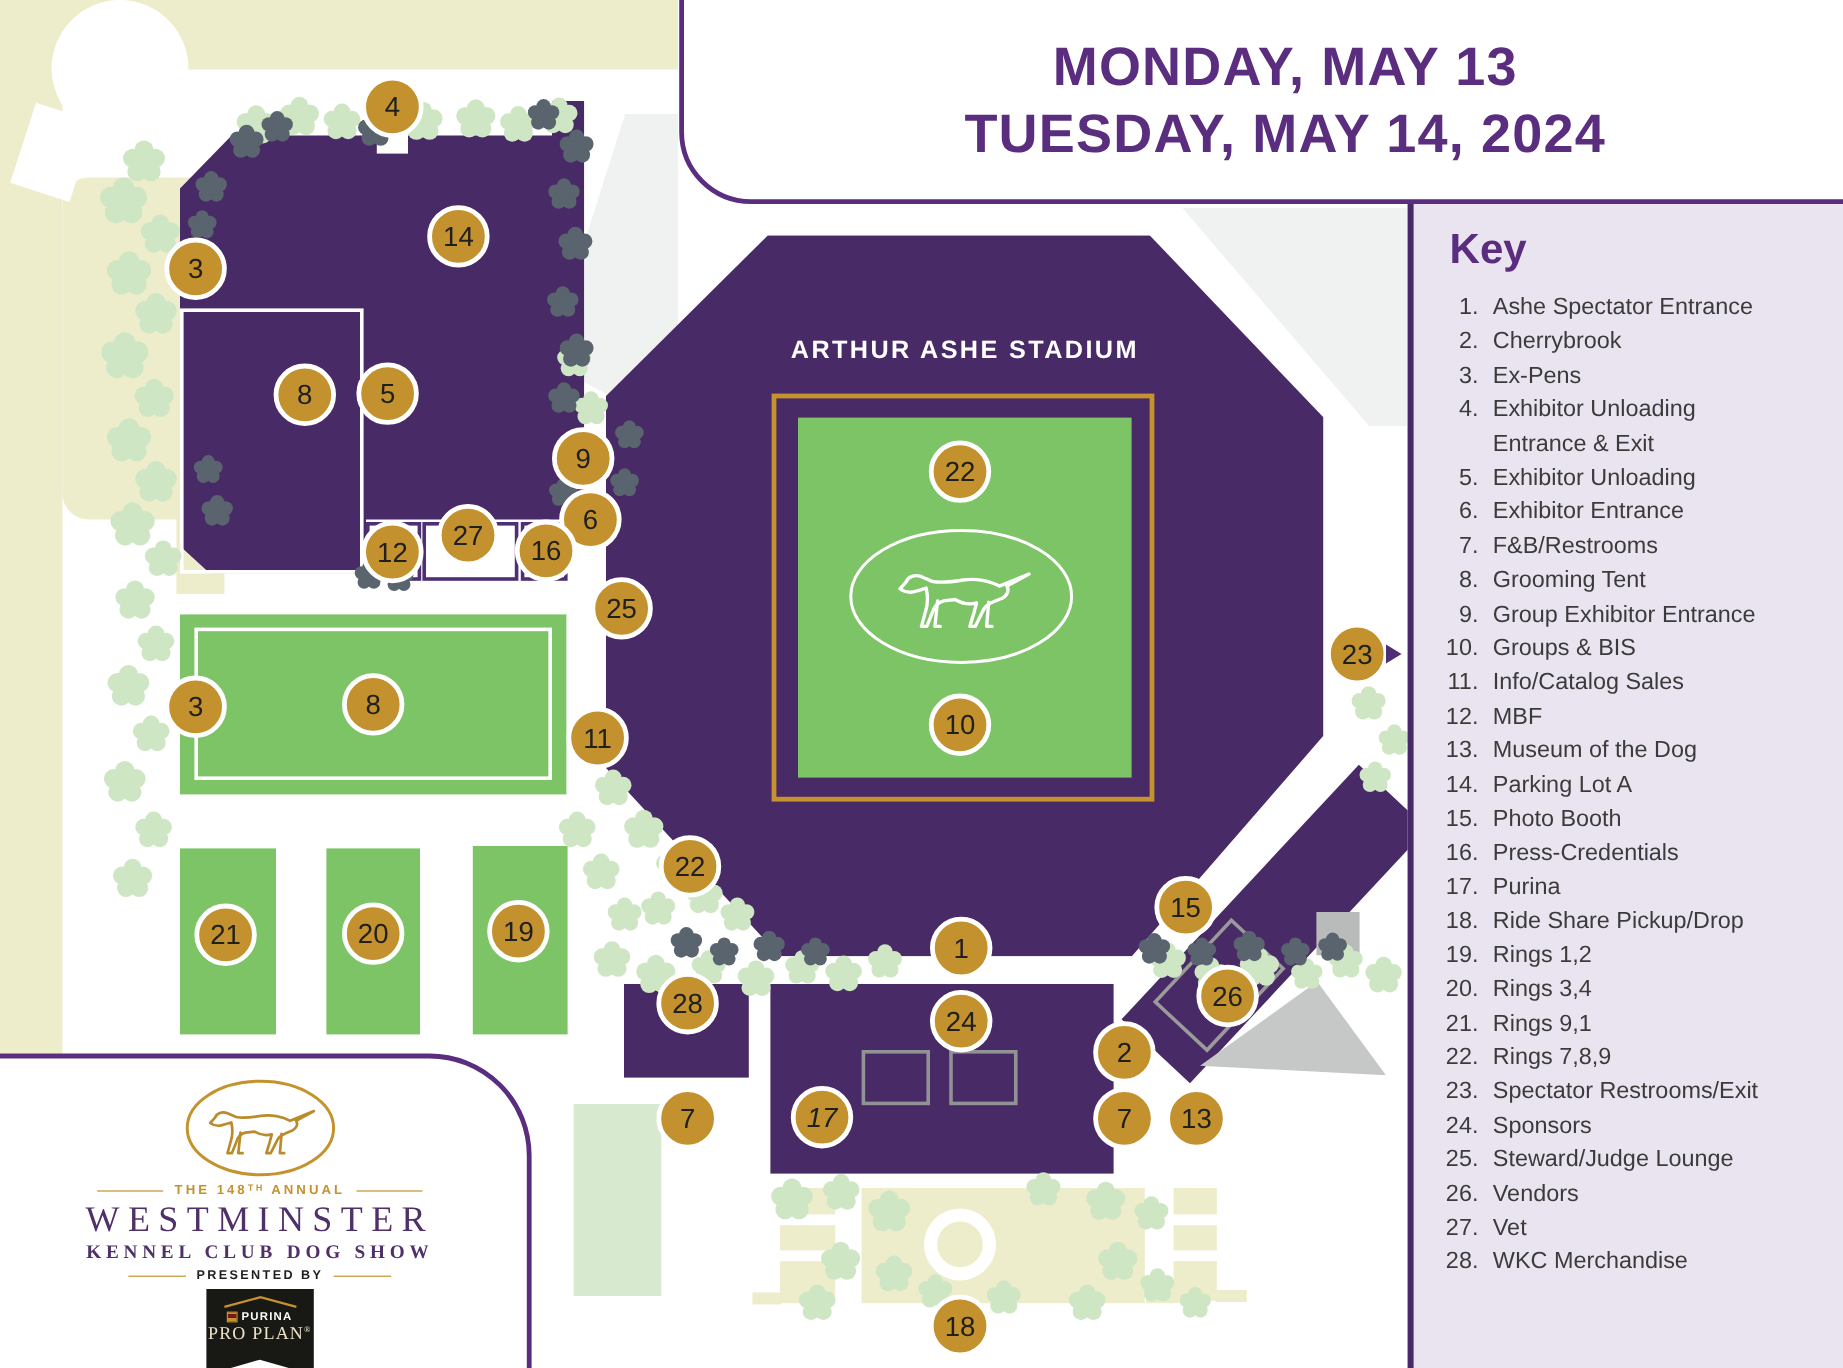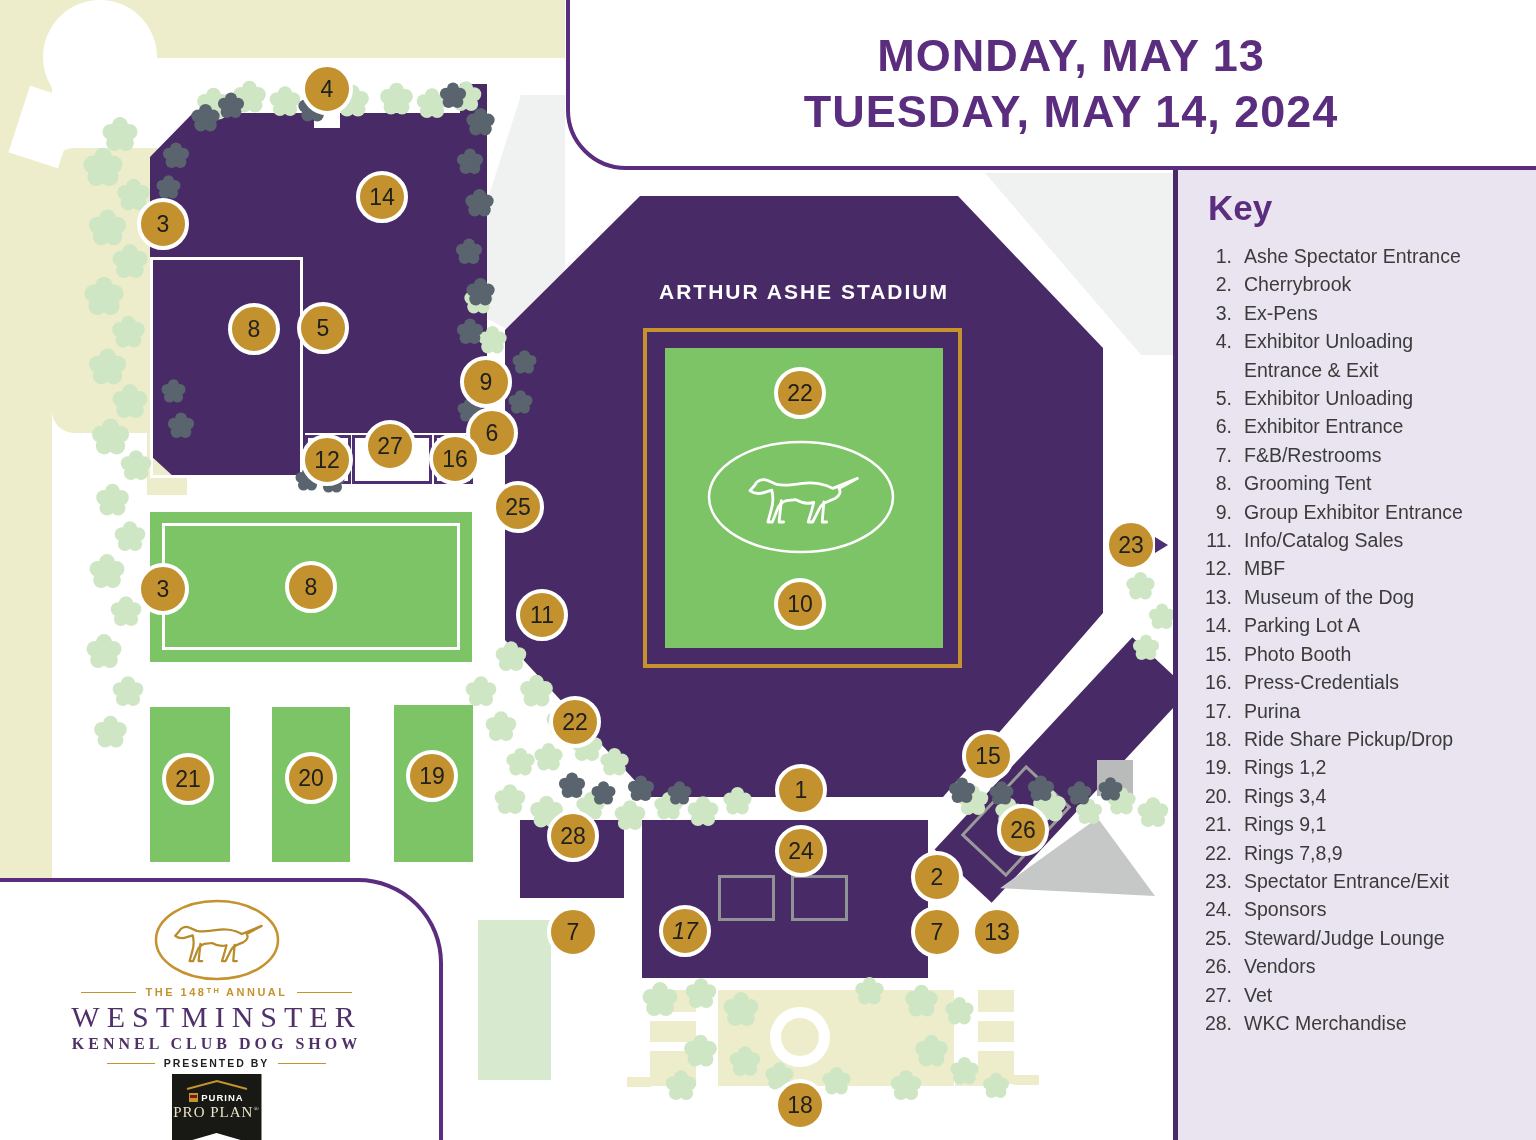--- a/index.html
+++ b/index.html
@@ -272,21 +272,21 @@
       <div class="marker" style="left: 460px; top: 356px;">9</div>
       <div class="marker" style="left: 466px; top: 407px;">6</div>
       <div class="marker" style="left: 301px; top: 434px;">12</div>
       <div class="marker" style="left: 364px; top: 420px;">27</div>
       <div class="marker" style="left: 429px; top: 433px;">16</div>
       <div class="marker" style="left: 492px; top: 481px;">25</div>
       <div class="marker" style="left: 774px; top: 367px;">22</div>
       <div class="marker" style="left: 1105px; top: 519px;">23</div>
       <div class="marker" style="left: 137px; top: 563px;">3</div>
       <div class="marker" style="left: 285px; top: 561px;">8</div>
-      <div class="marker" style="left: 516px; top: 589px;">11</div>
+      <div class="marker" style="left: 472px; top: 589px;">11</div>
       <div class="marker" style="left: 774px; top: 578px;">10</div>
       <div class="marker" style="left: 549px; top: 696px;">22</div>
       <div class="marker" style="left: 962px; top: 730px;">15</div>
       <div class="marker" style="left: 162px; top: 753px;">21</div>
       <div class="marker" style="left: 285px; top: 752px;">20</div>
       <div class="marker" style="left: 406px; top: 750px;">19</div>
       <div class="marker" style="left: 775px; top: 764px;">1</div>
       <div class="marker" style="left: 997px; top: 804px;">26</div>
       <div class="marker" style="left: 547px; top: 810px;">28</div>
       <div class="marker" style="left: 775px; top: 825px;">24</div>
@@ -338,20 +338,24 @@
         </div>
         <div class="key-item">
           <span class="key-num">8.</span>
           <span class="key-label">Grooming Tent</span>
         </div>
         <div class="key-item">
           <span class="key-num">9.</span>
           <span class="key-label">Group Exhibitor Entrance</span>
         </div>
         <div class="key-item">
+          <span class="key-num">10.</span>
+          <span class="key-label">Groups &amp; BIS</span>
+        </div>
+        <div class="key-item">
           <span class="key-num">11.</span>
           <span class="key-label">Info/Catalog Sales</span>
         </div>
         <div class="key-item">
           <span class="key-num">12.</span>
           <span class="key-label">MBF</span>
         </div>
         <div class="key-item">
           <span class="key-num">13.</span>
           <span class="key-label">Museum of the Dog</span>
@@ -387,21 +391,21 @@
         <div class="key-item">
           <span class="key-num">21.</span>
           <span class="key-label">Rings 9,1</span>
         </div>
         <div class="key-item">
           <span class="key-num">22.</span>
           <span class="key-label">Rings 7,8,9</span>
         </div>
         <div class="key-item">
           <span class="key-num">23.</span>
-          <span class="key-label">Spectator Entrance/Exit</span>
+          <span class="key-label">Spectator Restrooms/Exit</span>
         </div>
         <div class="key-item">
           <span class="key-num">24.</span>
           <span class="key-label">Sponsors</span>
         </div>
         <div class="key-item">
           <span class="key-num">25.</span>
           <span class="key-label">Steward/Judge Lounge</span>
         </div>
         <div class="key-item">

